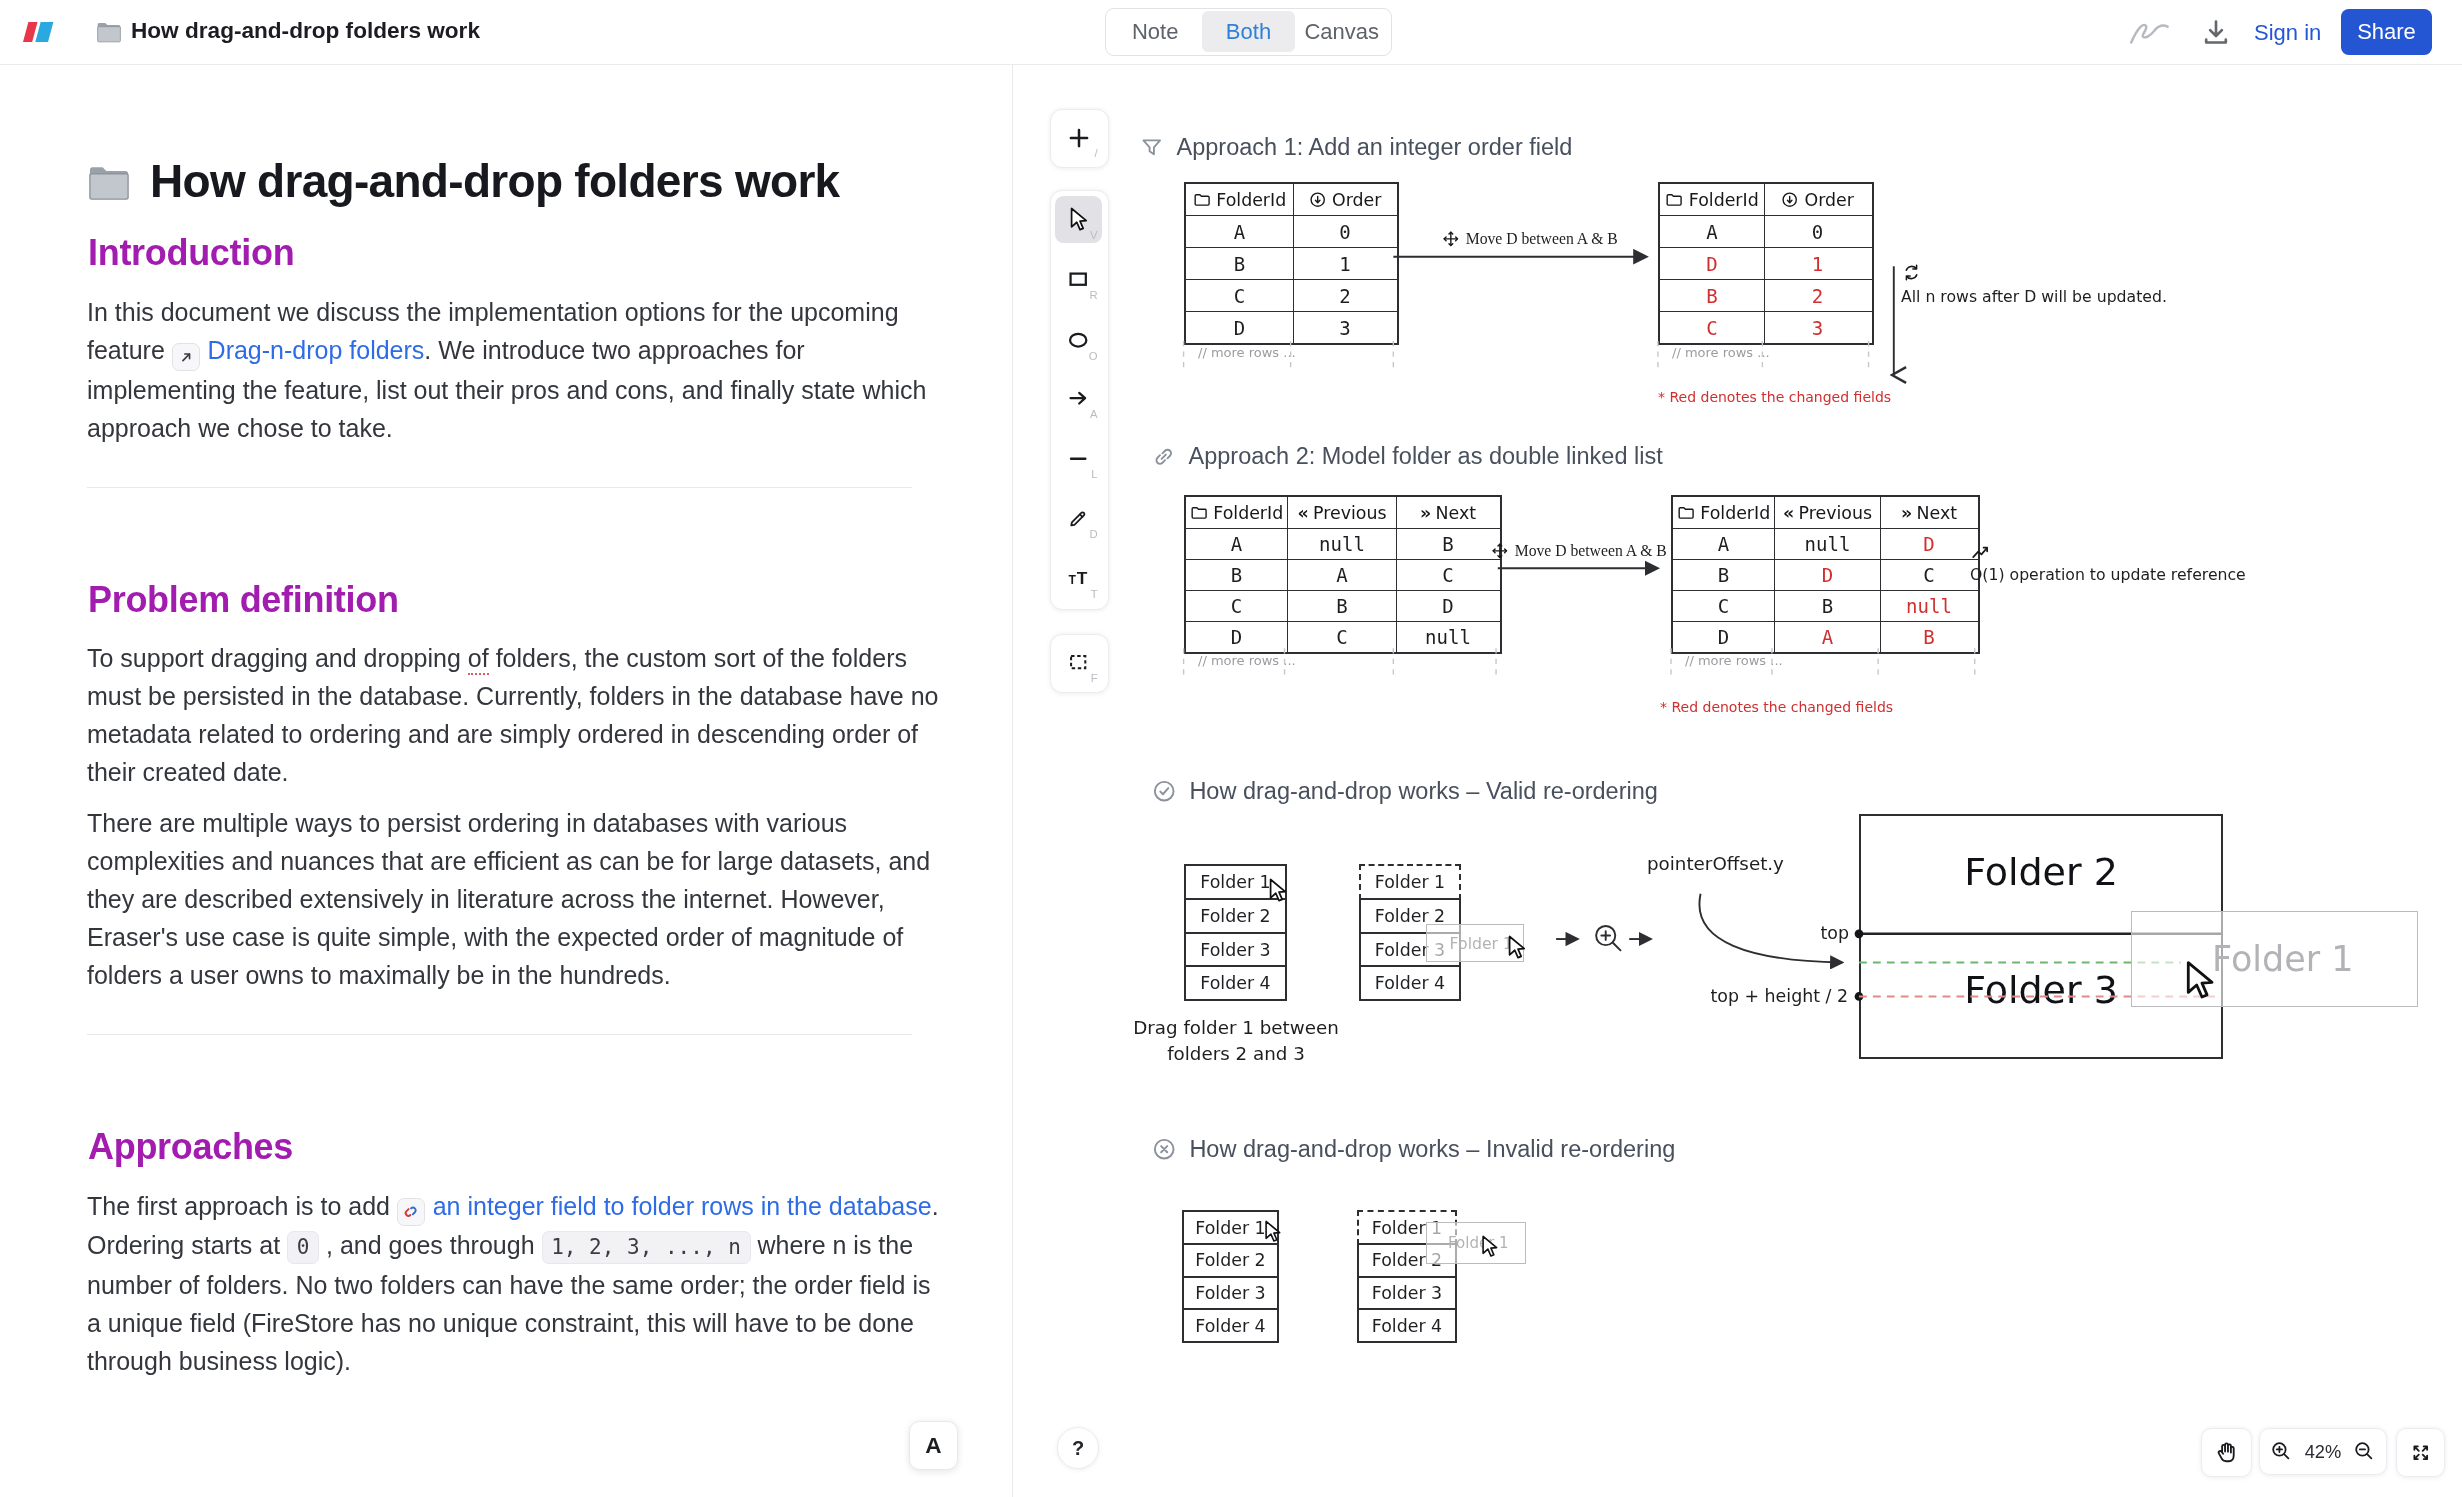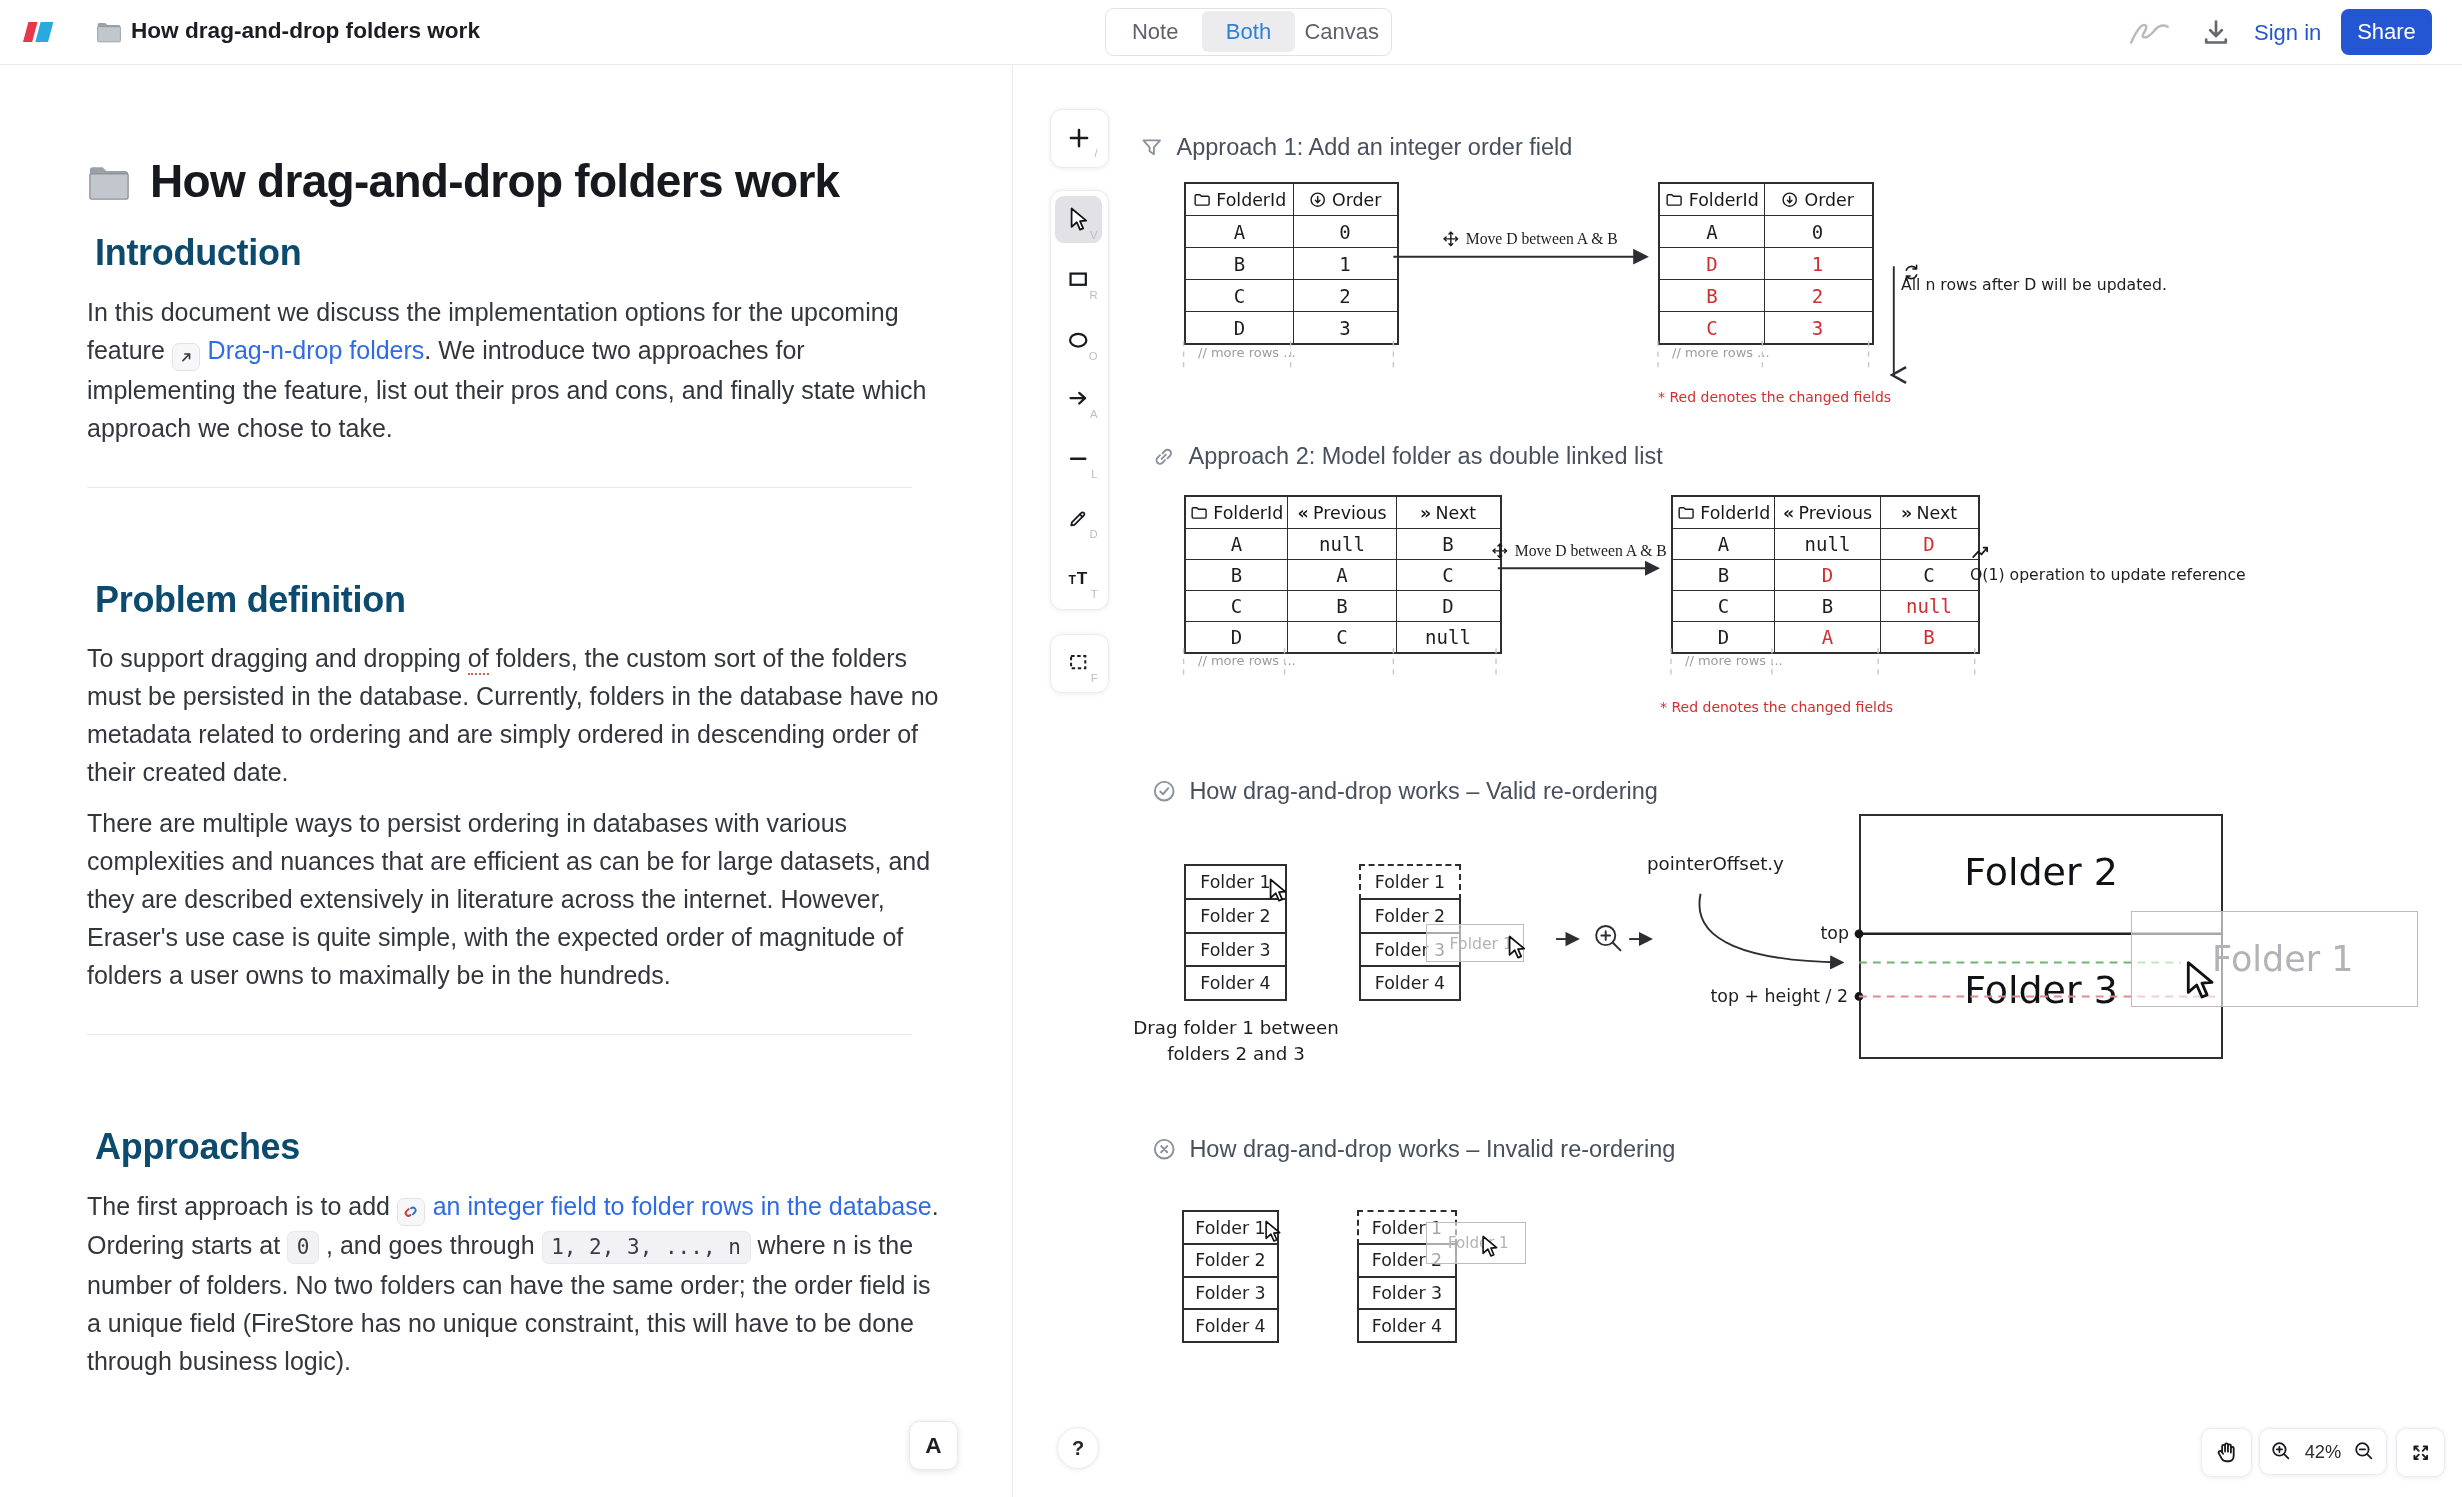--- a/index.html
+++ b/index.html
@@ -21,21 +21,21 @@
   .scribble-btn{position:absolute;left:2128px;top:15.7px;width:44px;height:33px;display:flex;align-items:center;justify-content:center;cursor:pointer}
   .dl-btn{position:absolute;left:2199px;top:15.7px;width:33px;height:33px;display:flex;align-items:center;justify-content:center;cursor:pointer}
   .signin{position:absolute;left:2254px;top:20px;font-size:22px;color:#2456d4;cursor:pointer}
   .share{position:absolute;left:2341px;top:8.7px;width:91px;height:46px;background:#2456d4;color:#fff;
          border-radius:7.8px;display:flex;align-items:center;justify-content:center;font-size:22px;font-weight:500;cursor:pointer}
 
   
   .note{position:absolute;left:0;top:65px;width:1011px;height:1433px;background:#fff;overflow:hidden}
   .note-inner{padding:89px 0 0 87px;width:853px}
   .doc-title{display:flex;align-items:center;gap:19px;font-size:46px;font-weight:700;color:#17191e;letter-spacing:-0.7px}
-  .nh1{font-size:36px;font-weight:700;color:#0c4a6e;letter-spacing:-0.3px;margin:8px}
+  .nh1{font-size:36px;font-weight:700;color:#a21caf;letter-spacing:-0.3px;margin:1px}
   .nh2{font-size:32px;font-weight:700;color:#17191e;letter-spacing:-0.3px;line-height:42px;margin:0;width:783px}
   .np{font-size:25px;line-height:38px;color:#33363c;width:853px;margin:0}
   .nlink{color:#2e6be6;cursor:pointer}
   .chip{display:inline-flex;width:28px;height:28px;box-sizing:border-box;border:1.3px solid #e3e3e7;background:#f7f7f9;
         border-radius:7px;align-items:center;justify-content:center;vertical-align:-6.1px;margin-right:7.8px;cursor:pointer}
   .codechip{font-family:"DejaVu Sans Mono",monospace;font-size:21px;background:#f2f2f5;border:1.3px solid #e8e8ec;
             border-radius:7px;padding:2.6px 8.7px 3.5px;color:#3a3d42;white-space:nowrap}
   .spell{border-bottom:2.6px dotted #df5b5b;padding-bottom:0.9px}
   .nhr{border:none;border-top:1.7px solid #e8e8eb;width:825px;margin:40px 0 0 0}
   .m-intro{margin-top:24.4px}.m-pintro{margin-top:19px}
@@ -390,21 +390,21 @@
   <div class="mv-label" style="left:479px;top:477px">
     <svg width="15.7" height="15.7" viewBox="0 0 20 20">
         <use href="#sym-move"></use>
       </svg>
     <span>Move D between A &amp; B</span>
   </div>
 
   <svg class="cursor-icon" style="left:888px;top:197px" width="21" height="21" viewBox="0 0 24 24">
       <use href="#sym-refresh"></use>
     </svg>
-  <div class="anno sm" style="left:888px;top:210px">All n rows after D will be updated.</div>
+  <div class="anno sm" style="left:888px;top:222px">All n rows after D will be updated.</div>
 
   <svg class="cursor-icon" style="left:957px;top:477px" width="22" height="22" viewBox="0 0 24 24">
       <use href="#sym-trend"></use>
     </svg>
   <div class="anno sm" style="left:957px;top:500px">O(1) operation to update reference</div>
 
   <div class="caption" style="left:101px;top:950px;width:244px;text-align:center;line-height:26px">
     <span>Drag folder 1 between</span><br>
     <span>folders 2 and 3</span>
   </div>

